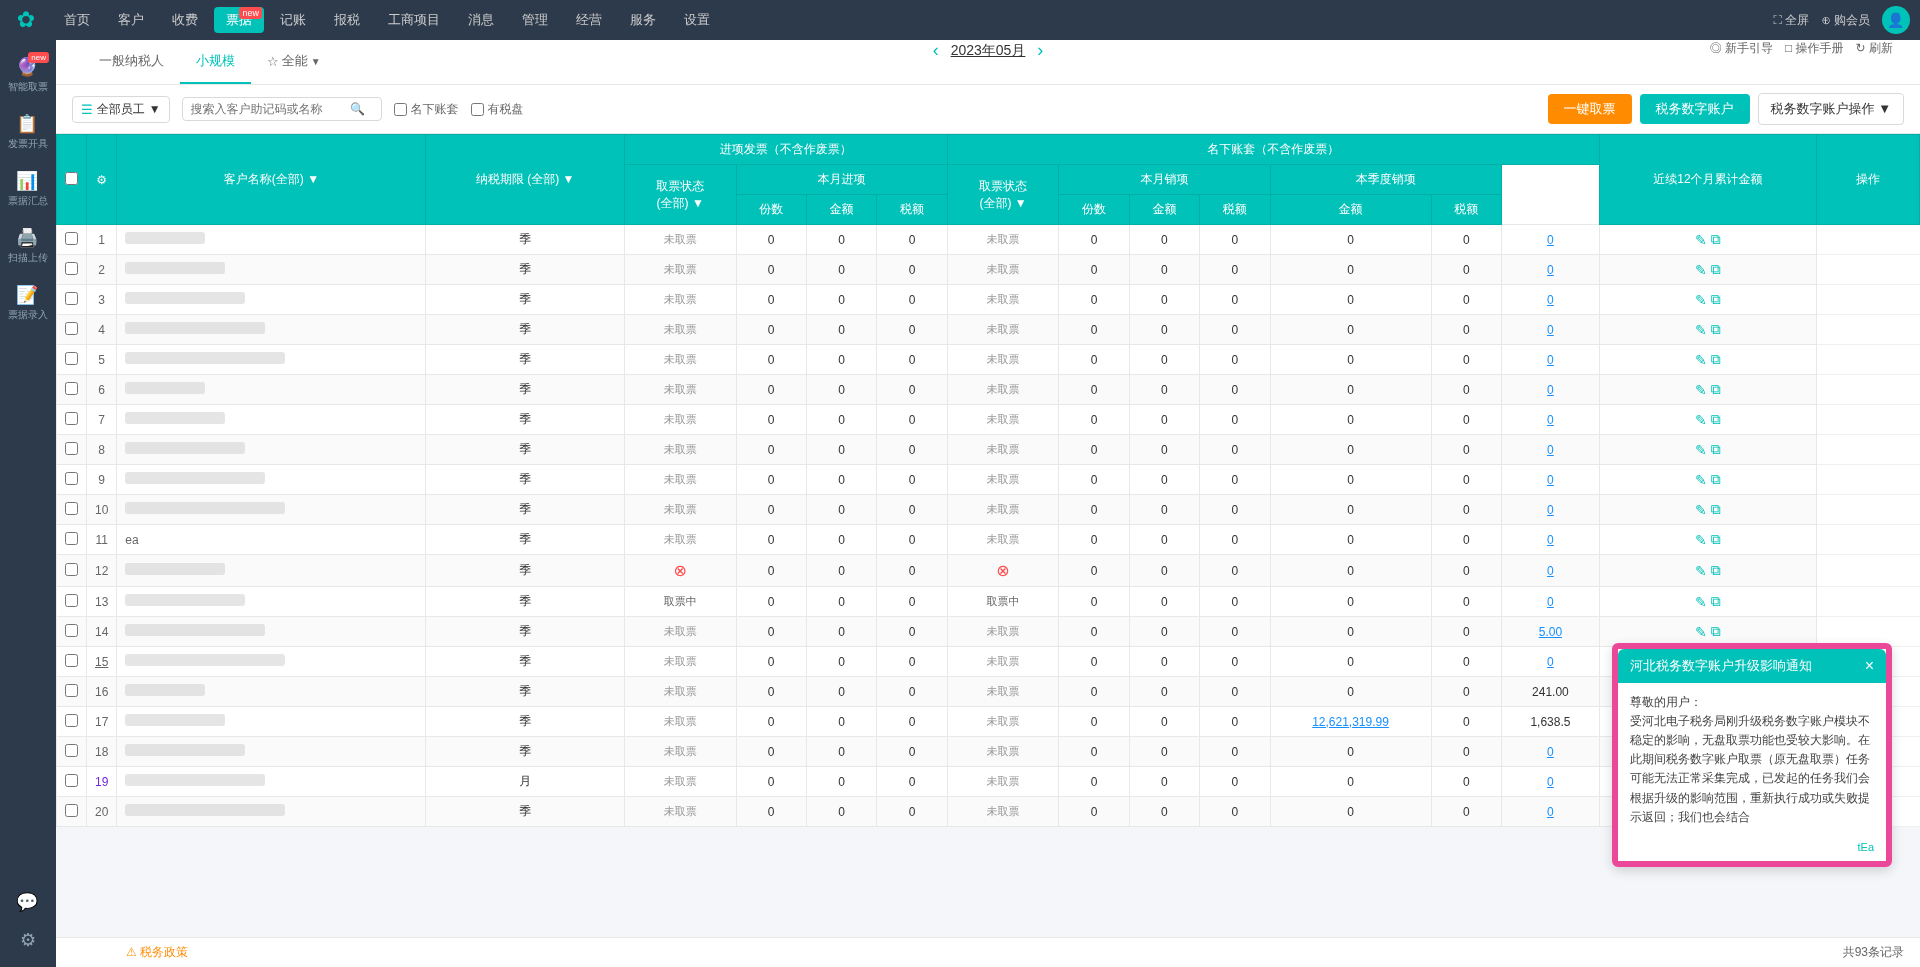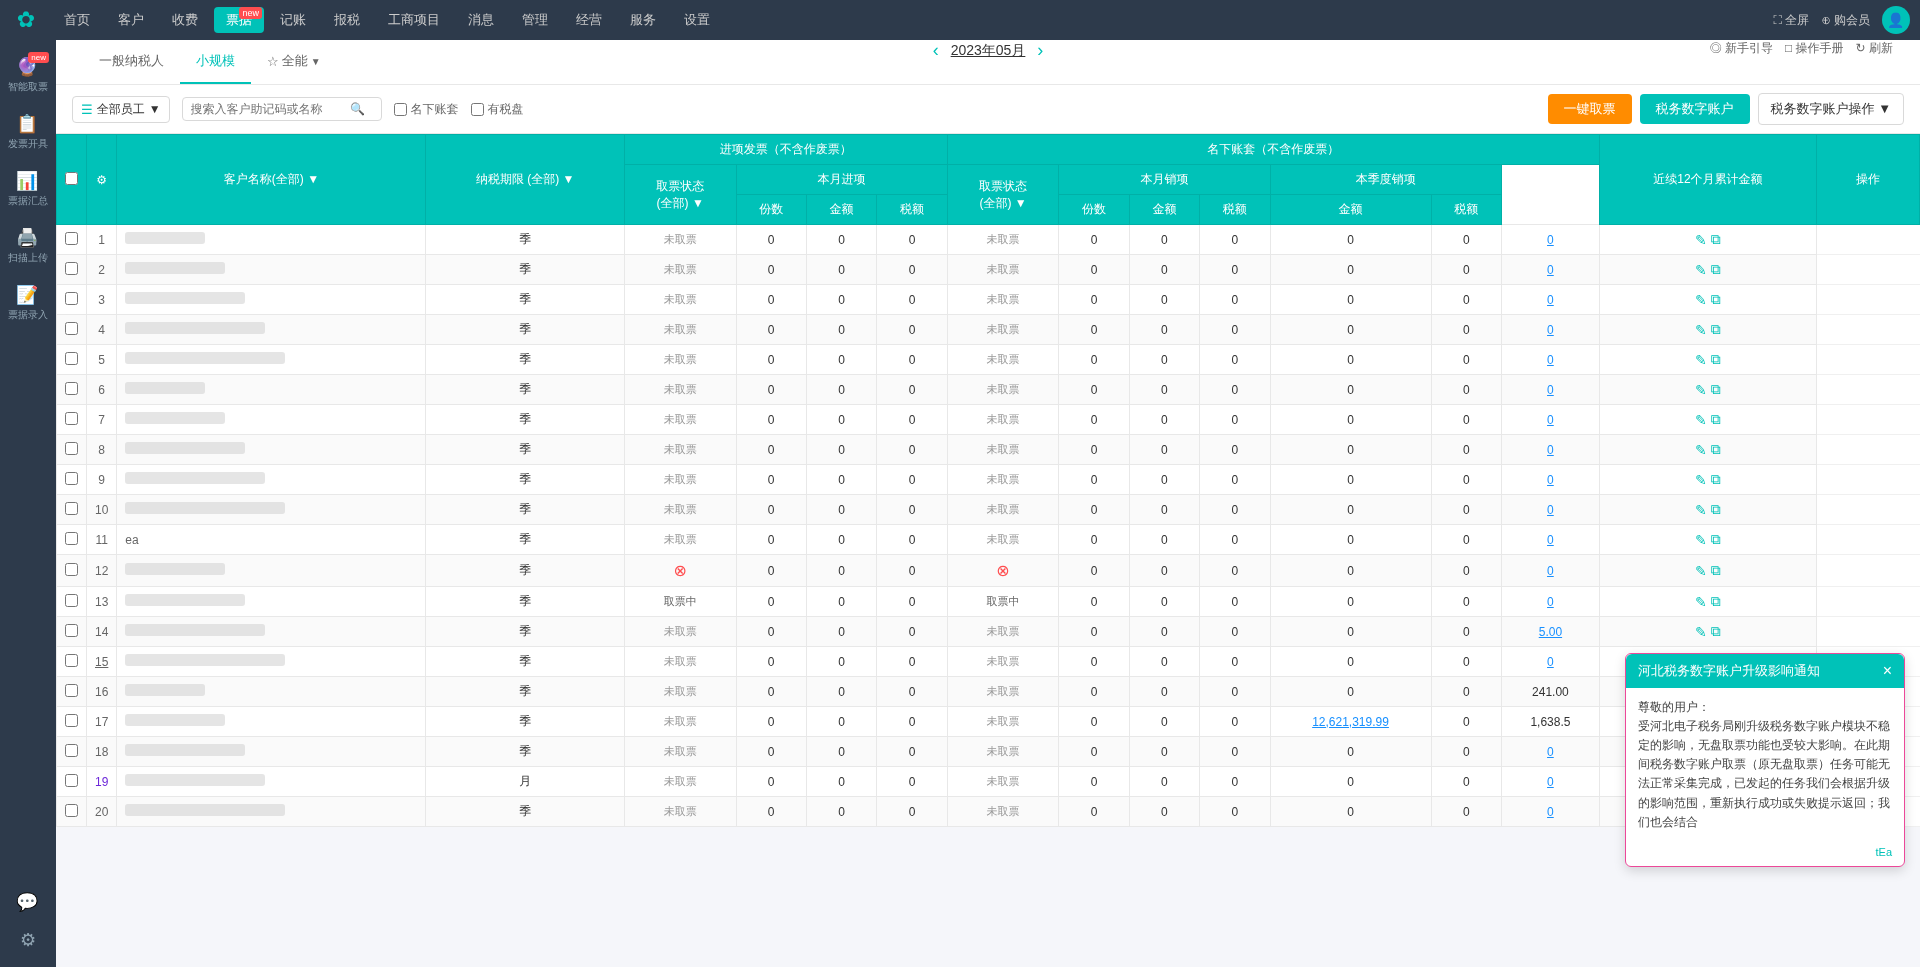--- a/index.html
+++ b/index.html
@@ -258,25 +258,25 @@
     }
     .action-icon {
       cursor: pointer;
       color: #00c2b8;
       font-size: 14px;
     }
 
     
     .notification-popup {
       position: fixed;
-      right: 15px;
+      right: 28px;
       bottom: 100px;
       width: 280px;
       background: #fff;
-      border: 1px solid #ec4899;
+      border: 6px solid #ec4899;
       border-radius: 6px;
       box-shadow: 0 4px 12px rgba(0,0,0,0.15);
       z-index: 200;
     }
     .notification-header {
       background: #00c2b8;
       color: #fff;
       padding: 8px 12px;
       border-radius: 6px 6px 0 0;
       font-size: 13px;
@@ -927,20 +927,24 @@
       <div class="action-icons">
         <span class="action-icon">✎</span>
         <span class="action-icon">⧉</span>
       </div>
     </td>
   </tr>
           </tbody>
       </table>
     </div>
 
+    <div class="bottom-bar" style="position:relative;">
+      <span style="position:absolute;left:70px;color:#ff8c00;font-size:12px;cursor:pointer;">⚠ 税务政策</span>
+      <span>共93条记录</span>
+    </div>
   </div>
 </div>
 
 <div class="notification-popup">
   <div class="notification-header">
     <span>河北税务数字账户升级影响通知</span>
     <span class="notification-close">×</span>
   </div>
   <div class="notification-body">
     <span style="white-space:pre-line;">尊敬的用户：

